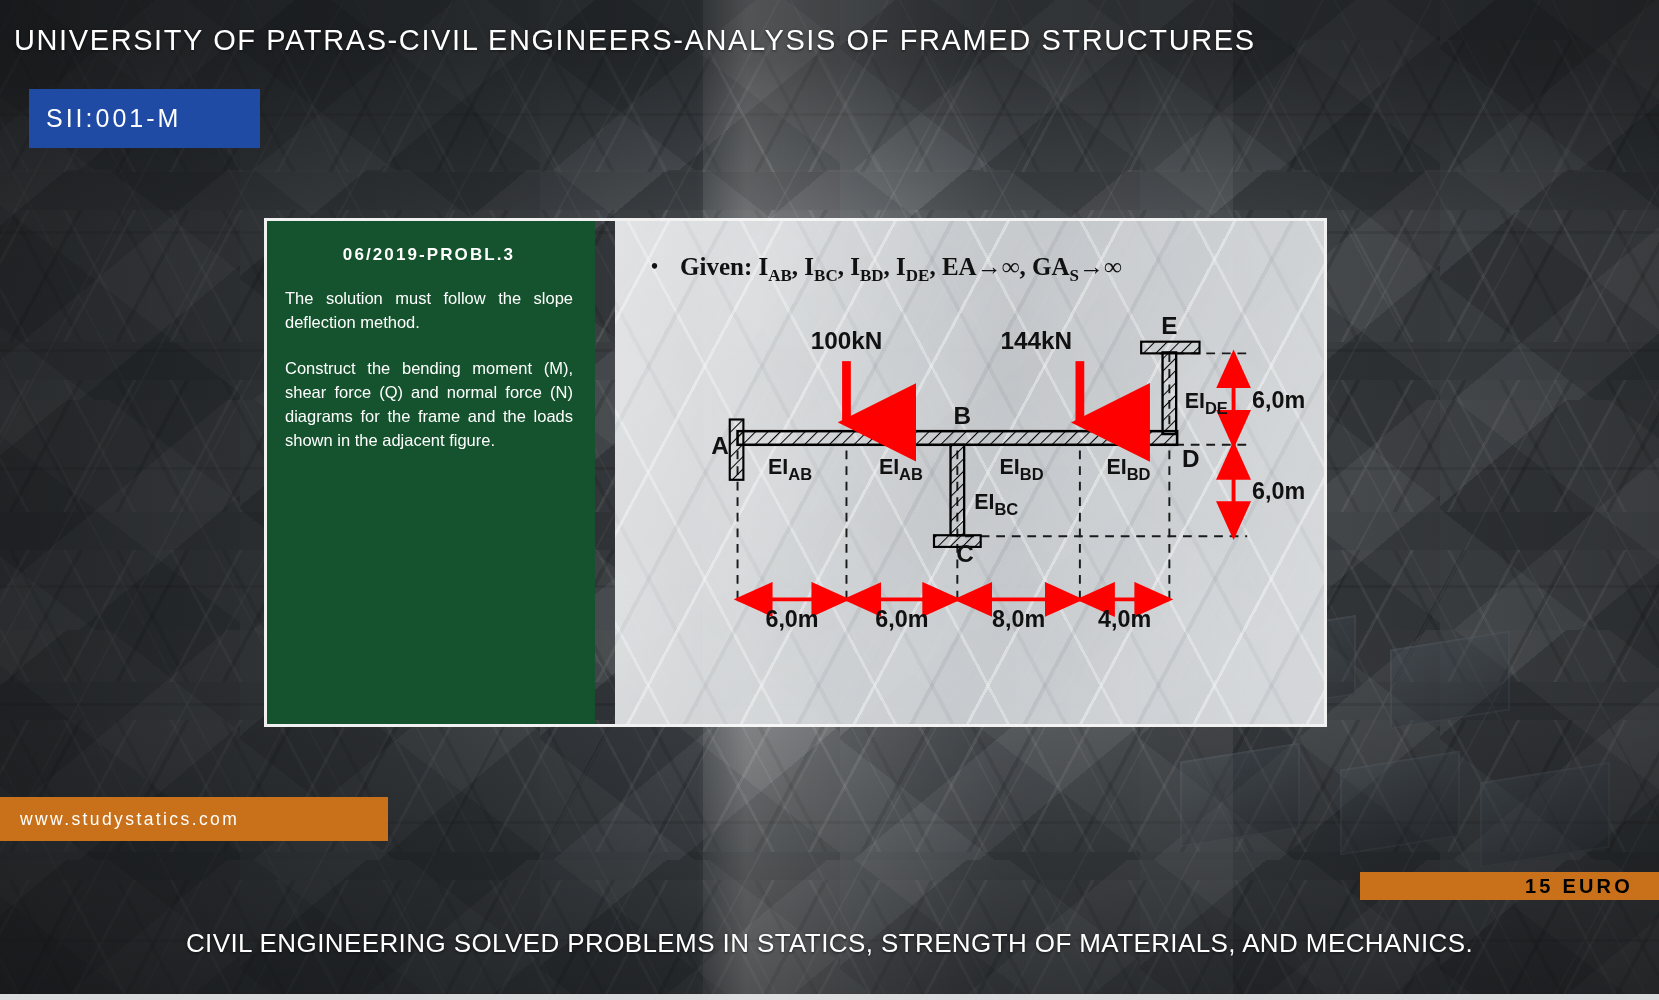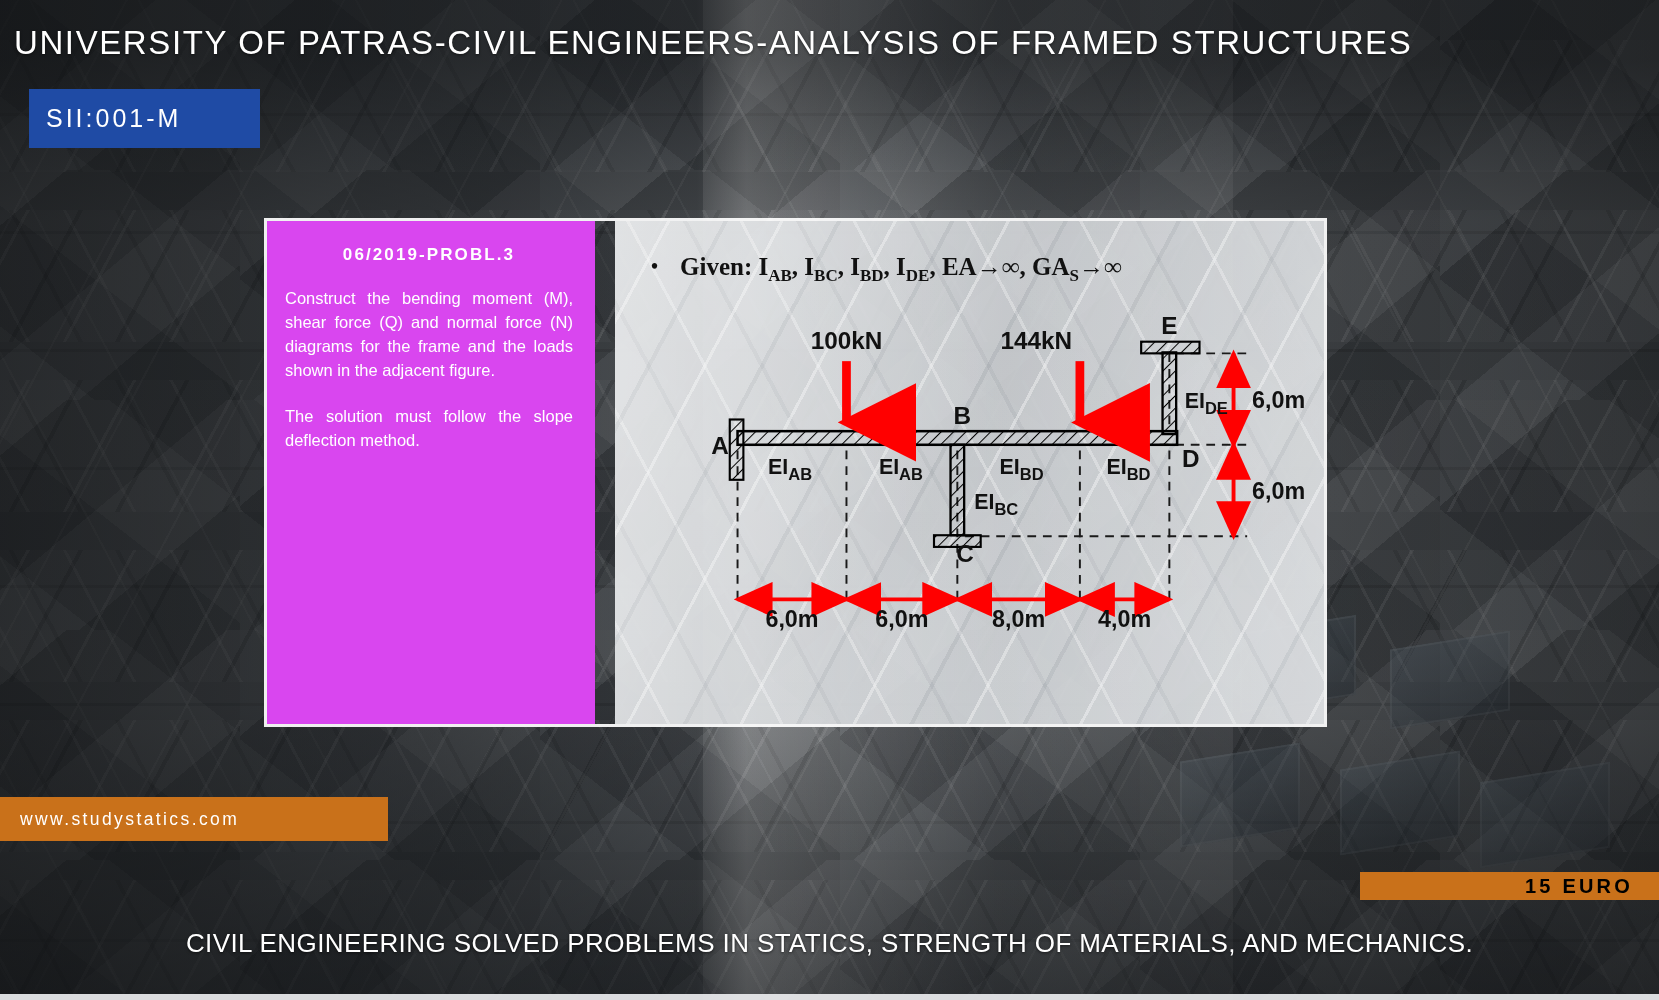--- a/index.html
+++ b/index.html
@@ -56,21 +56,21 @@
       linear-gradient(180deg, rgba(10,12,14,.55) 0 6%, rgba(10,12,14,.12) 22%, rgba(10,12,14,.10) 70%, rgba(10,12,14,.60) 100%);
   }
   #bg .lightband {
     position: absolute; left: 703px; top: 0; width: 530px; height: 100%;
     background: linear-gradient(90deg, rgba(255,255,255,.16), rgba(255,255,255,.06) 60%, rgba(255,255,255,.12));
   }
 
   
   .header-title {
     position: absolute; left: 14px; top: 24px;
-    font-size: 33px; letter-spacing: 1.6px; font-weight: 400;
+    font-size: 29px; letter-spacing: 1.6px; font-weight: 400;
     color: #ffffff; white-space: nowrap;
     text-shadow: 0 1px 3px rgba(0,0,0,.55);
   }
   .code-badge {
     position: absolute; left: 29px; top: 89px;
     width: 231px; height: 59px;
     background: #1f4ba5;
     display: flex; align-items: center;
     padding-left: 17px;
     color: #fff; font-size: 25px; letter-spacing: 3px; font-weight: 400;
@@ -78,21 +78,21 @@
 
   
   .card {
     position: absolute; left: 264px; top: 218px;
     width: 1063px; height: 509px;
     border: 3px solid rgba(255,255,255,.93);
     display: flex;
   }
   .card-left {
     width: 328px; height: 100%;
-    background: #d946ef;
+    background: #14532d;
     padding: 20px 18px 8px 14px;
     color: #fff;
   }
   .prob-id {
     font-size: 17px; font-weight: bold; letter-spacing: 2.1px;
     text-align: center; margin: 4px 0 22px 0;
   }
   .prob-body {
     font-size: 16.5px; line-height: 1.45;
     text-align: justify;
@@ -184,22 +184,22 @@
 
 <div class="header-title">UNIVERSITY OF PATRAS-CIVIL ENGINEERS-ANALYSIS OF FRAMED STRUCTURES</div>
 <div class="code-badge">
   <span>SII:001-M</span>
 </div>
 
 <div class="card">
 
   <div class="card-left">
     <div class="prob-id">06/2019-PROBL.3</div>
+    <div class="prob-body">The solution must follow the slope deflection method.</div>
     <div class="prob-body">Construct the bending moment (M), shear force (Q) and normal force (N) diagrams for the frame and the loads shown in the adjacent figure.</div>
-    <div class="prob-body">The solution must follow the slope deflection method.</div>
   </div>
 
   <div class="card-right">
     <div class="cr-tex"></div>
     <div class="cr-wash"></div>
 
     <div class="given">
       <span class="bullet">•</span><span>Given:</span>
       I<sub>AB</sub>,
       I<sub>BC</sub>,

